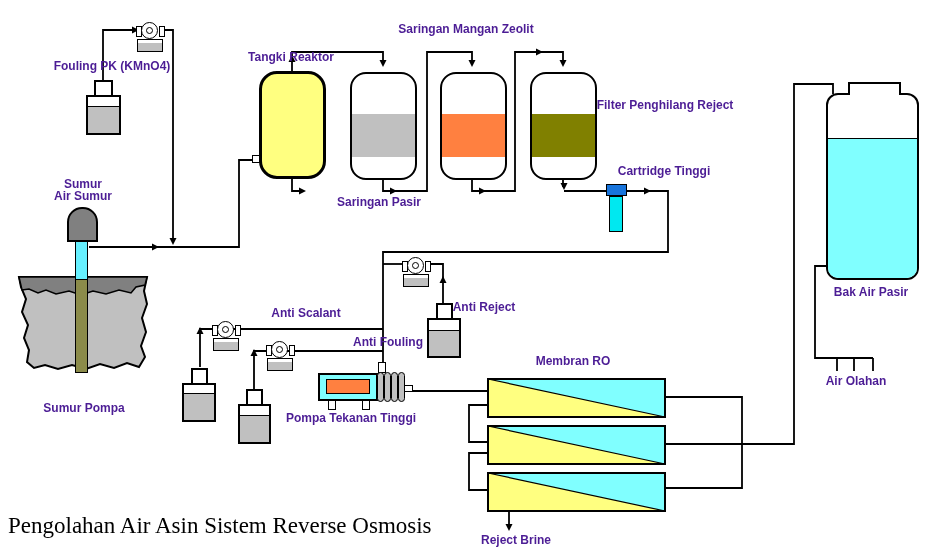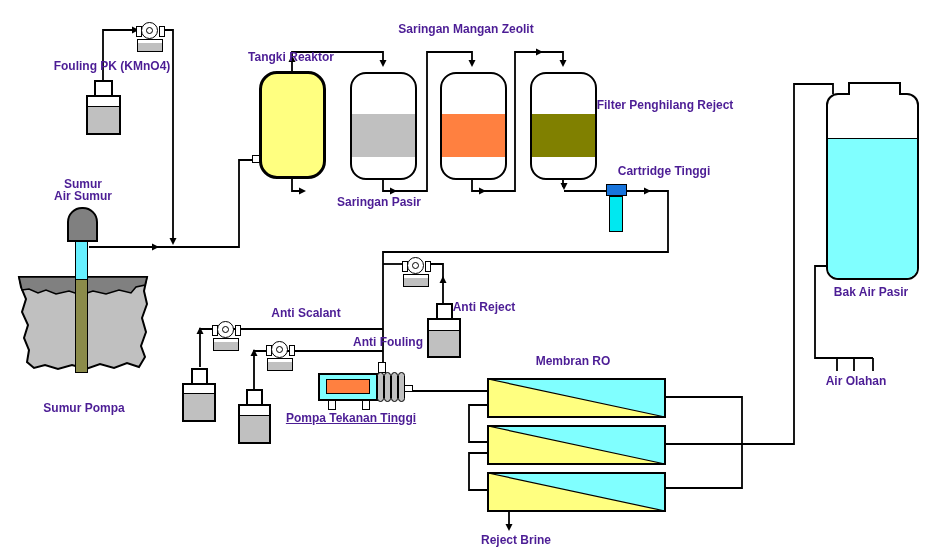--- a/index.html
+++ b/index.html
@@ -231,19 +231,20 @@
   <div class="lbl" style="left:665px;top:99px;">Filter Penghilang Reject</div>
   <div class="lbl" style="left:664px;top:165px;">Cartridge Tinggi</div>
   <div class="lbl" style="left:83px;top:178px;">
     <div>Sumur</div>
     <div>Air Sumur</div>
   </div>
   <div class="lbl" style="left:84px;top:402px;">Sumur Pompa</div>
   <div class="lbl" style="left:306px;top:307px;">Anti Scalant</div>
   <div class="lbl" style="left:340px;top:336px;margin-left:48px;">Anti Fouling</div>
   <div class="lbl" style="left:484px;top:301px;">Anti Reject</div>
-  <div class="lbl" style="left:351px;top:412px;text-decoration:underline;">Pompa Tekanan Tinggi</div>
+  <div class="lbl" style="left:351px;top:412px;">Pompa Tekanan Tinggi</div>
   <div class="lbl" style="left:573px;top:355px;">Membran RO</div>
   <div class="lbl" style="left:516px;top:534px;">Reject Brine</div>
   <div class="lbl" style="left:871px;top:286px;">Bak Air Pasir</div>
   <div class="lbl" style="left:856px;top:375px;">Air Olahan</div>
 
+  <div class="title" style="left:8px;top:513px;">Pengolahan Air Asin Sistem Reverse Osmosis</div>
 </div>
 
 </body></html>

